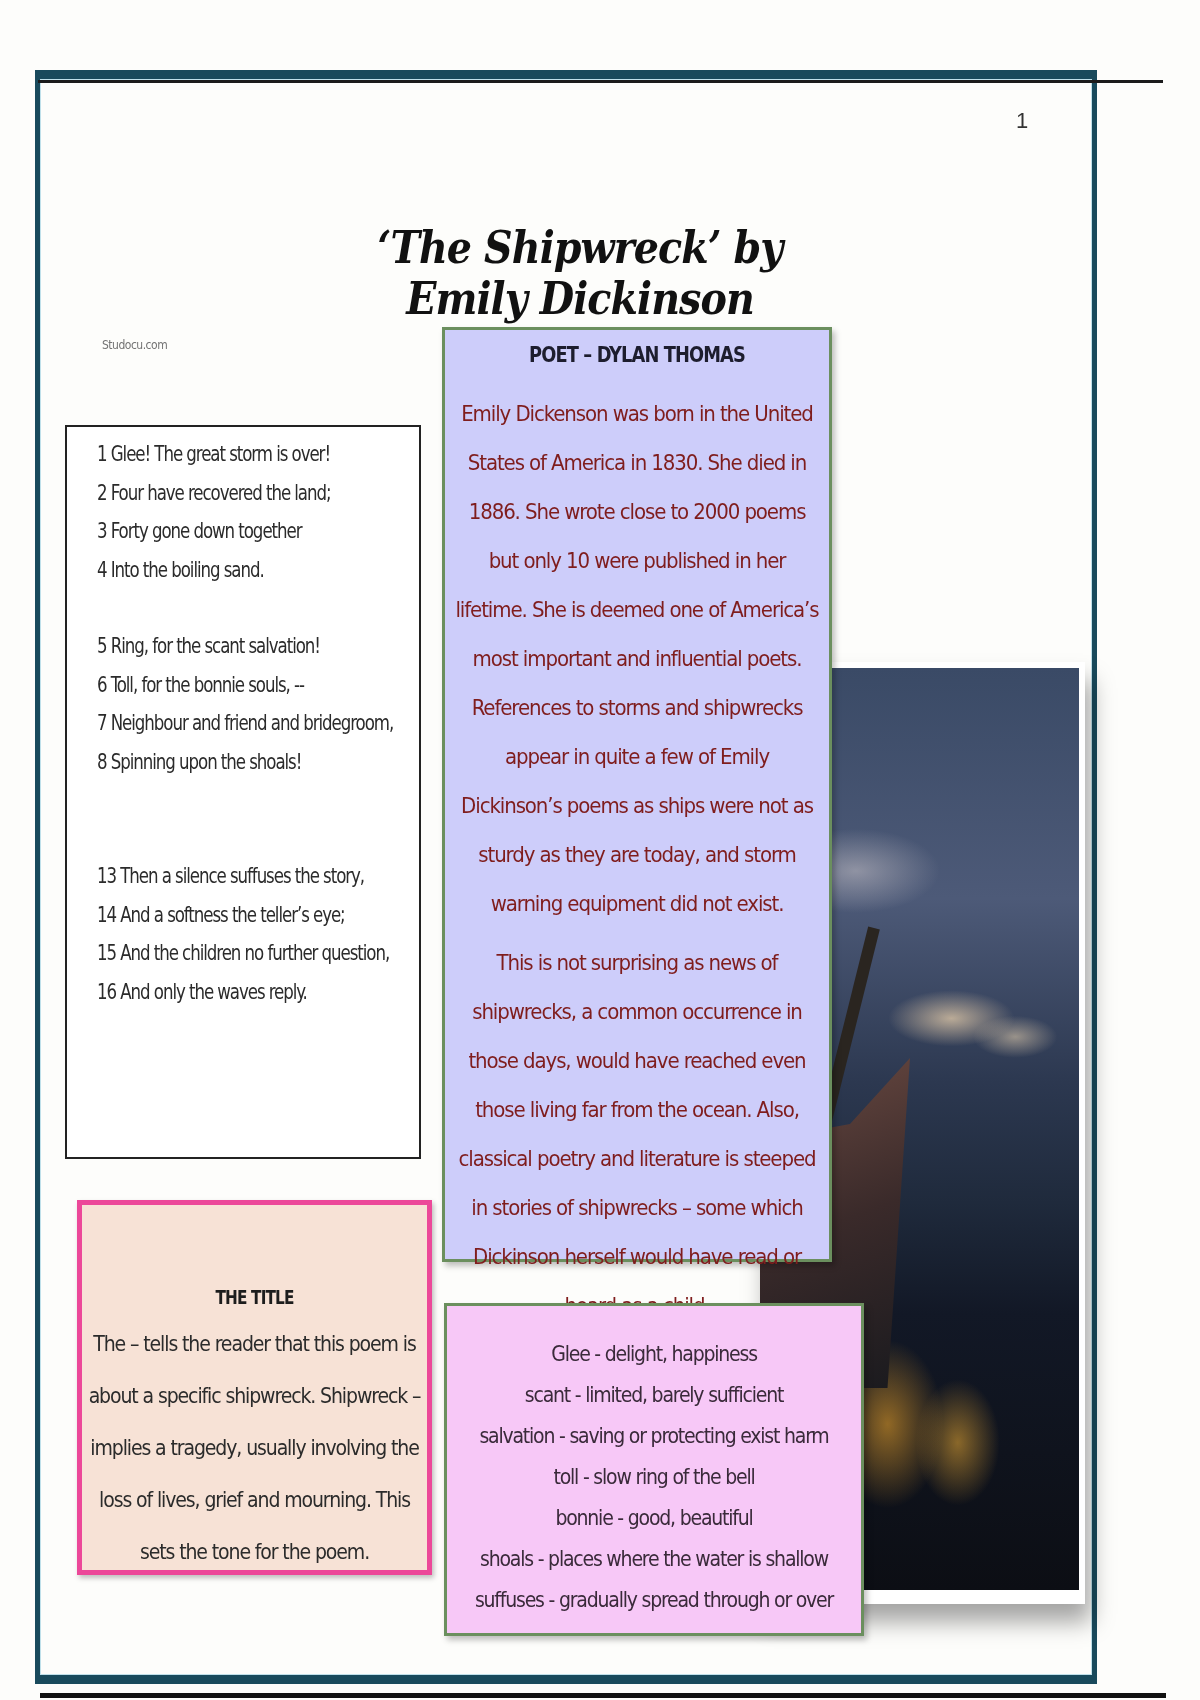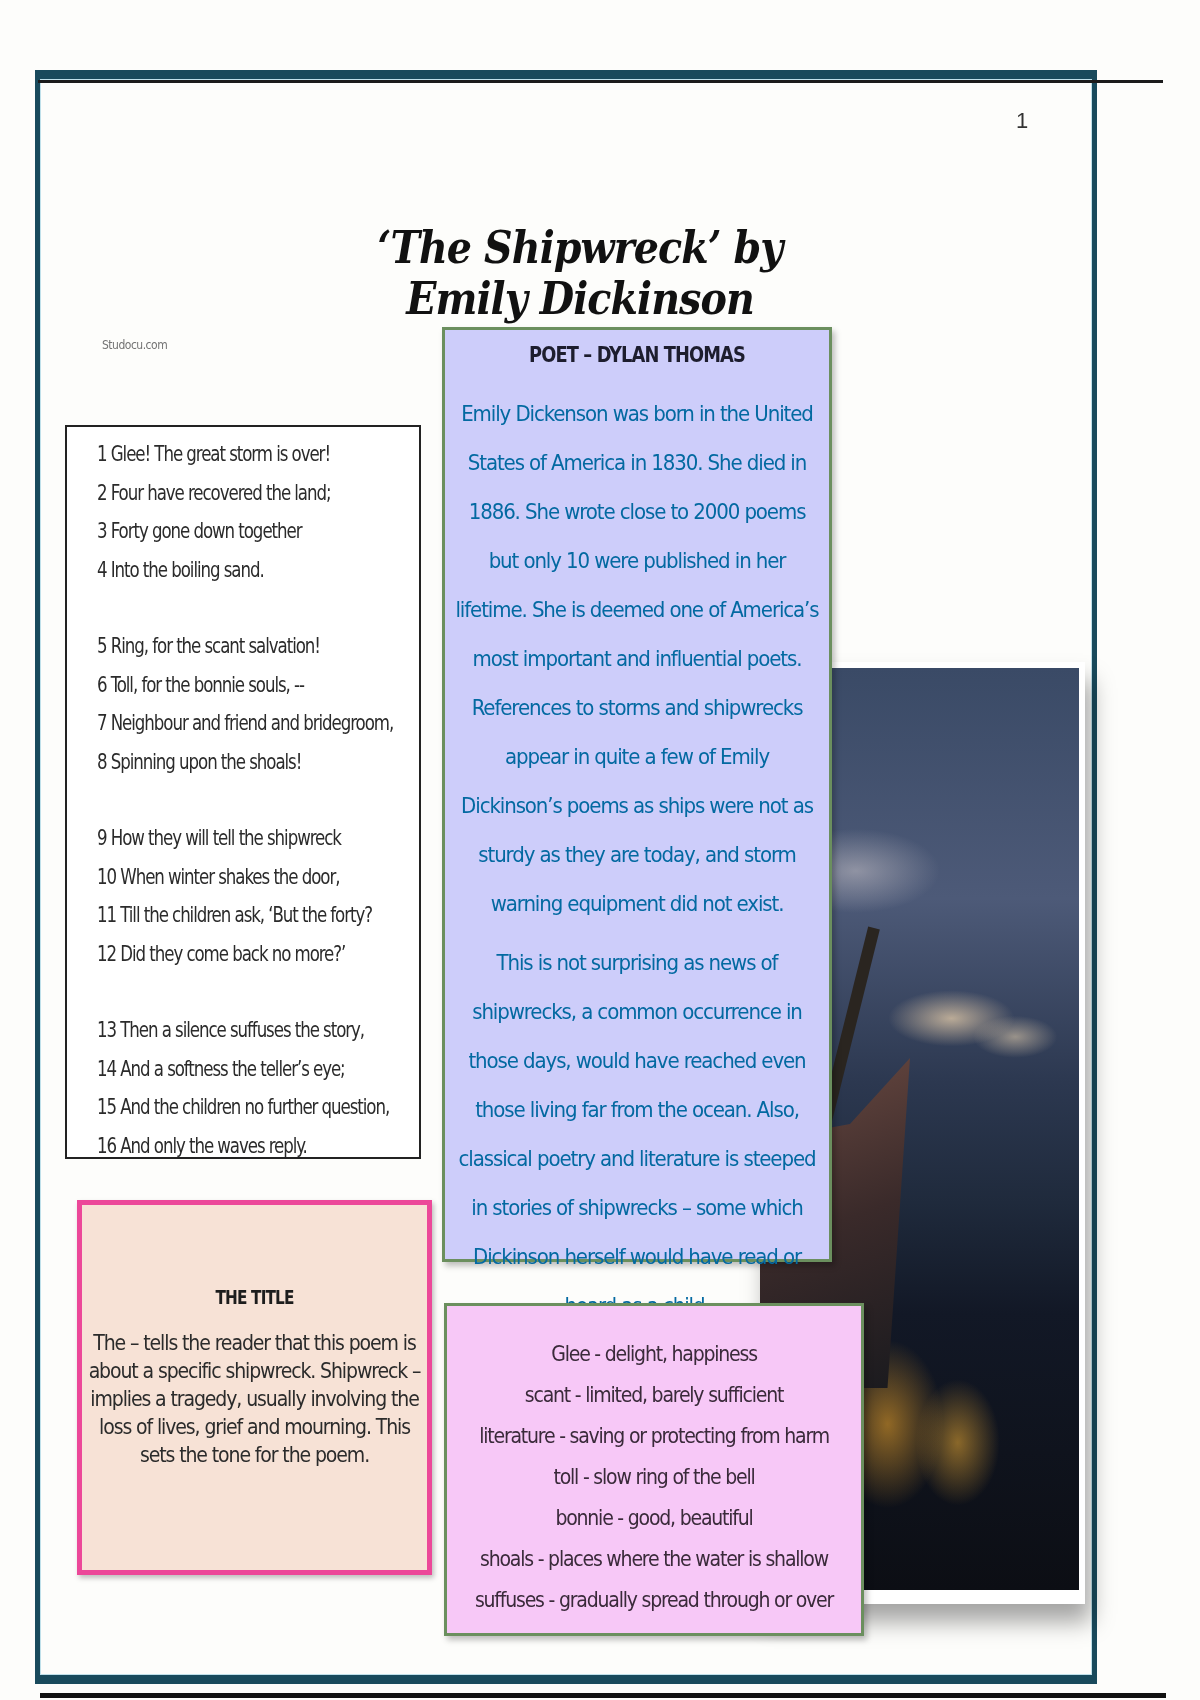--- a/index.html
+++ b/index.html
@@ -36,21 +36,21 @@
       letter-spacing: -1.2px; transform: scaleX(0.88); transform-origin: left;
     }
     .stanza-gap { height: 38px; }
     .poet-box {
       left: 442px; top: 327px; width: 390px; height: 935px; box-sizing: border-box;
       background: #cdcdfa; border: 3px solid #6b8f5e;
       box-shadow: 3px 4px 6px rgba(0,0,0,0.25);
       text-align: center; padding: 12px 8px 17px 8px; z-index: 3;
     }
     .poet-heading { font-size: 22px; font-weight: bold; color: #1d1d2e; letter-spacing: -1px; margin-bottom: 22px; transform: scaleX(0.9); }
-    .poet-para { font-size: 22px; line-height: 49px; color: #0369a1; letter-spacing: -1.1px; margin: 0 0 10px 0; }
+    .poet-para { font-size: 22px; line-height: 49px; color: #7f1d1d; letter-spacing: -1.1px; margin: 0 0 10px 0; }
     .photo-wrap {
       left: 760px; top: 662px; width: 325px; height: 942px; background: #fff;
       box-shadow: 6px 18px 22px rgba(0,0,0,0.35); z-index: 1;
     }
     .photo {
       position: absolute; left: 0; top: 6px; width: 319px; height: 922px;
       background:
         radial-gradient(ellipse 90px 40px at 60% 38%, rgba(230,205,170,0.75), transparent 70%),
         radial-gradient(ellipse 120px 60px at 30% 22%, rgba(200,195,200,0.55), transparent 70%),
         radial-gradient(ellipse 60px 30px at 80% 40%, rgba(220,200,170,0.6), transparent 70%),
@@ -67,21 +67,21 @@
       position: absolute; left: 108px; top: 260px; width: 12px; height: 340px;
       background: #2a2520; transform: rotate(14deg); transform-origin: top;
     }
     .title-box {
       left: 77px; top: 1200px; width: 355px; height: 375px; box-sizing: border-box;
       background: #f7e2d6; border: 5px solid #ec4899;
       box-shadow: 2px 3px 5px rgba(0,0,0,0.25);
       text-align: center; padding: 80px 6px 0 6px;
     }
     .title-box-heading { font-size: 20px; font-weight: bold; color: #1d1d1d; letter-spacing: -1px; transform: scaleX(0.85); }
-    .title-box-text { font-size: 21px; line-height: 28px; color: #2b2b2b; letter-spacing: -1.1px; margin-top: 20px; }
+    .title-box-text { font-size: 21px; line-height: 52px; color: #2b2b2b; letter-spacing: -1.1px; margin-top: 9px; }
     .vocab-box {
       left: 444px; top: 1303px; width: 420px; height: 333px; box-sizing: border-box;
       background: #f7c8f7; border: 3px solid #6b8f5e;
       box-shadow: 3px 4px 6px rgba(0,0,0,0.25);
       text-align: center; padding: 28px 2px 0 2px; z-index: 3;
     }
     .vocab-line { font-size: 21px; line-height: 41px; color: #3a2a3a; letter-spacing: -1.2px; white-space: nowrap; }
   </style>
 </head>
 <body>
@@ -102,26 +102,20 @@
     <div class="poem-line">4  Into the boiling sand.</div>
   </div>
   <div class="stanza-gap"></div>
   <div>
     <div class="poem-line">5 Ring, for the scant salvation!</div>
     <div class="poem-line">6 Toll, for the bonnie souls, --</div>
     <div class="poem-line">7 Neighbour and friend and bridegroom,</div>
     <div class="poem-line">8  Spinning upon the shoals!</div>
   </div>
   <div class="stanza-gap"></div>
-  <div>
-    <div class="poem-line">9 How they will tell the shipwreck</div>
-    <div class="poem-line">10 When winter shakes the door,</div>
-    <div class="poem-line">11 Till the children ask, ‘But the forty?</div>
-    <div class="poem-line">12 Did they come back no more?’</div>
-  </div>
   <div class="stanza-gap"></div>
   <div>
     <div class="poem-line">13 Then a silence suffuses the story,</div>
     <div class="poem-line">14 And a softness the teller’s eye;</div>
     <div class="poem-line">15 And the children no further question,</div>
     <div class="poem-line">16 And only the waves reply.</div>
   </div>
 </div>
 
 <div class="abs photo-wrap">
@@ -138,18 +132,18 @@
 </div>
 
 <div class="abs title-box">
   <div class="title-box-heading">THE TITLE</div>
   <div class="title-box-text">The – tells the reader that this poem is about a specific shipwreck.  Shipwreck – implies a tragedy, usually involving the loss of lives, grief and mourning. This sets the tone for the poem.</div>
 </div>
 
 <div class="abs vocab-box">
   <div class="vocab-line">Glee  - delight, happiness</div>
   <div class="vocab-line">scant  - limited, barely sufficient</div>
-  <div class="vocab-line">literature  - saving or protecting from harm</div>
+  <div class="vocab-line">salvation  - saving or protecting exist harm</div>
   <div class="vocab-line">toll  - slow ring of the bell</div>
   <div class="vocab-line">bonnie  - good, beautiful</div>
   <div class="vocab-line">shoals  - places where the water is shallow</div>
   <div class="vocab-line">suffuses  - gradually spread through or over</div>
 </div>
 
 </body></html>

